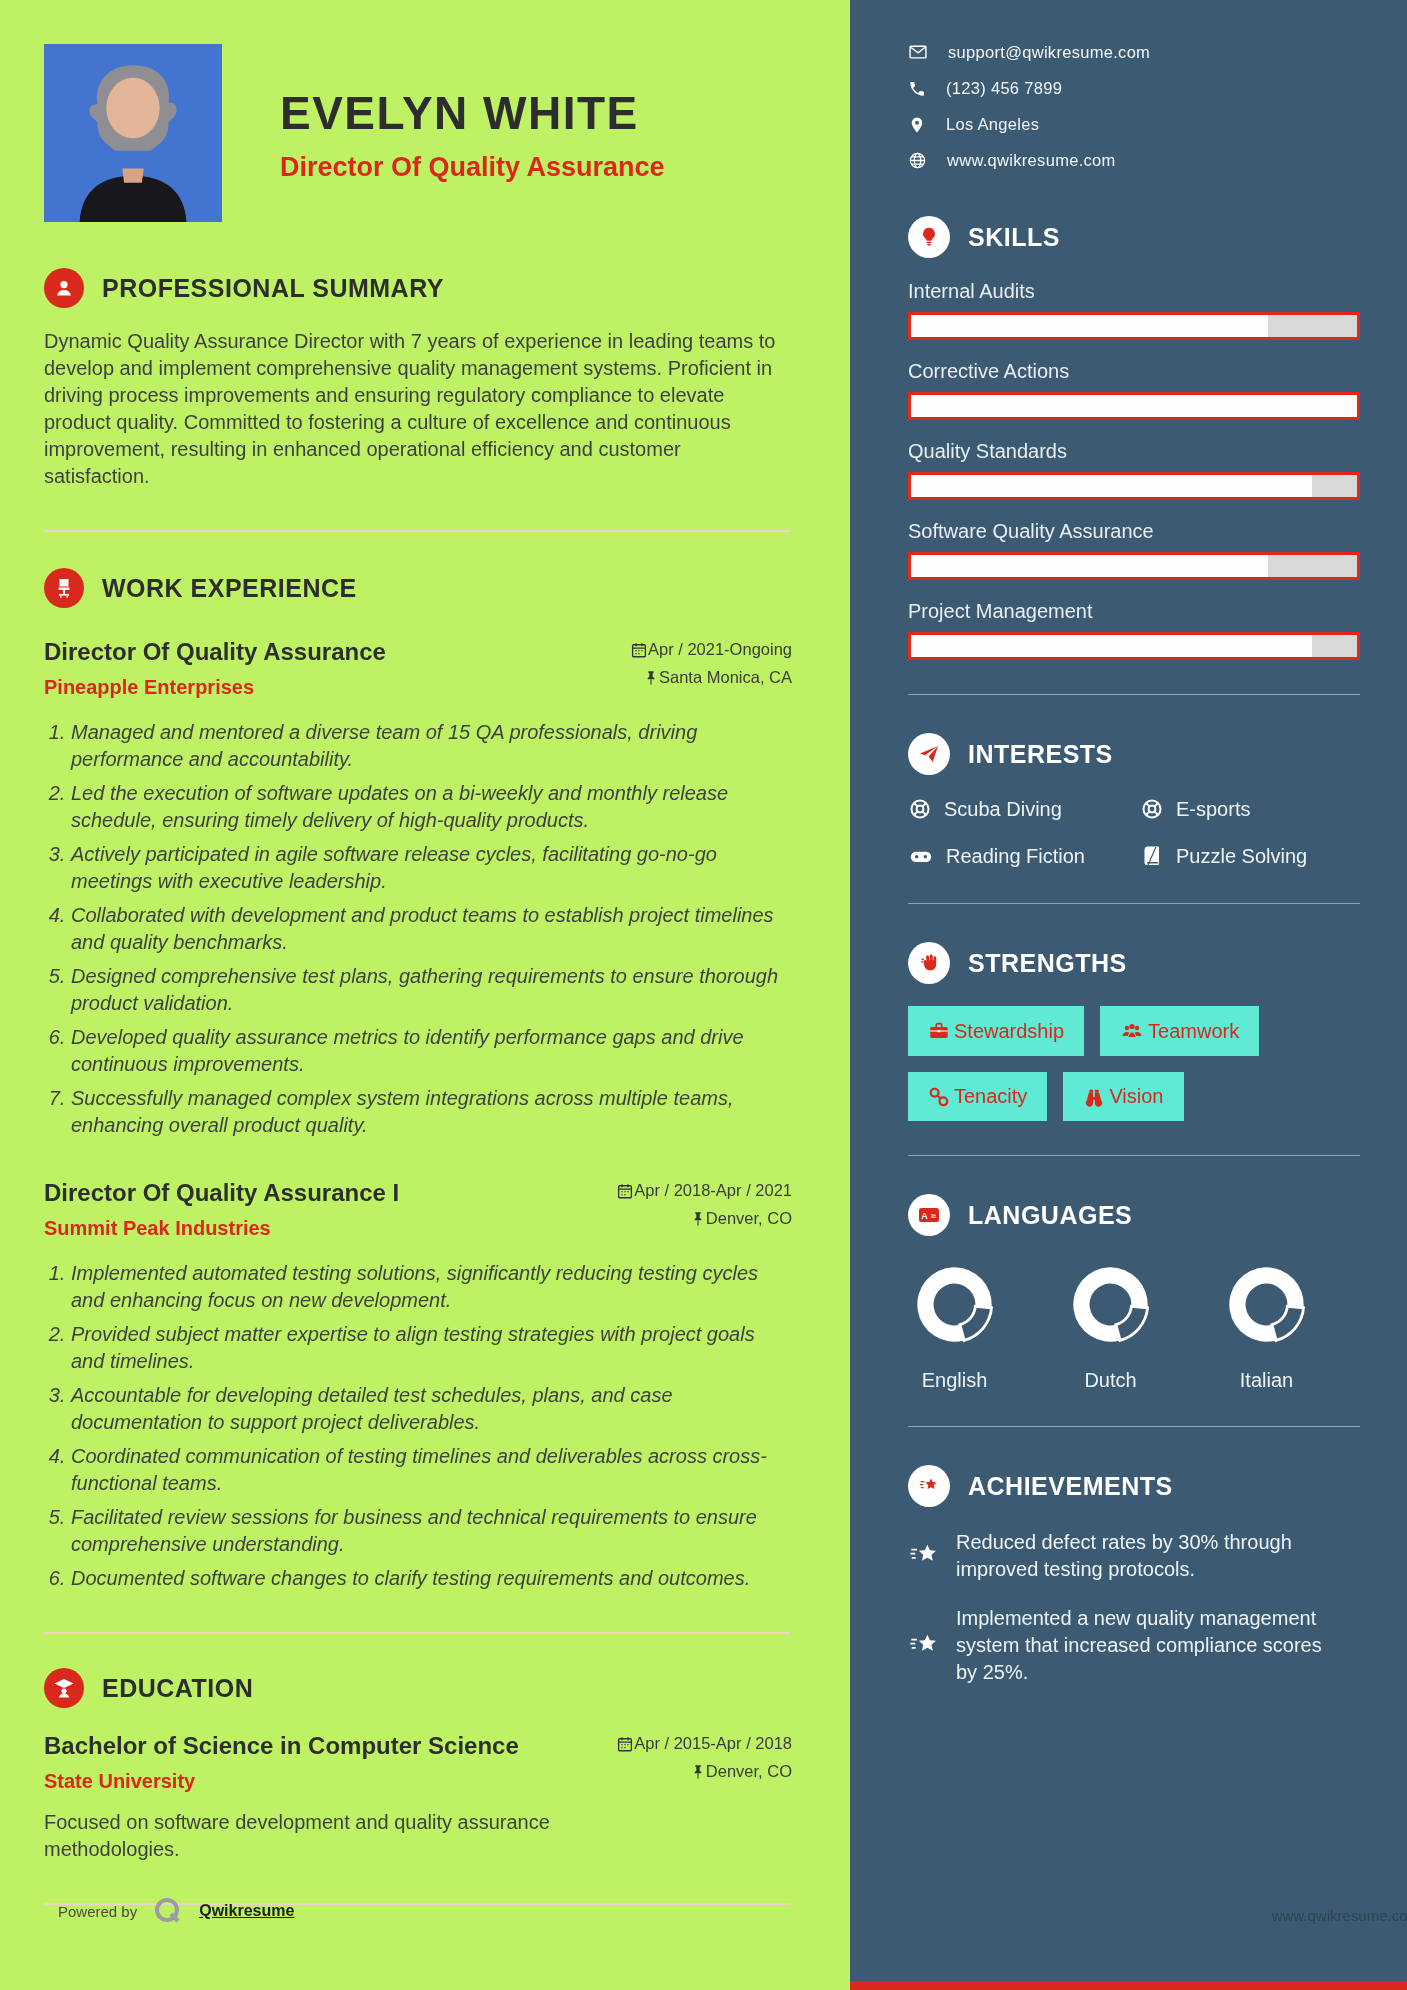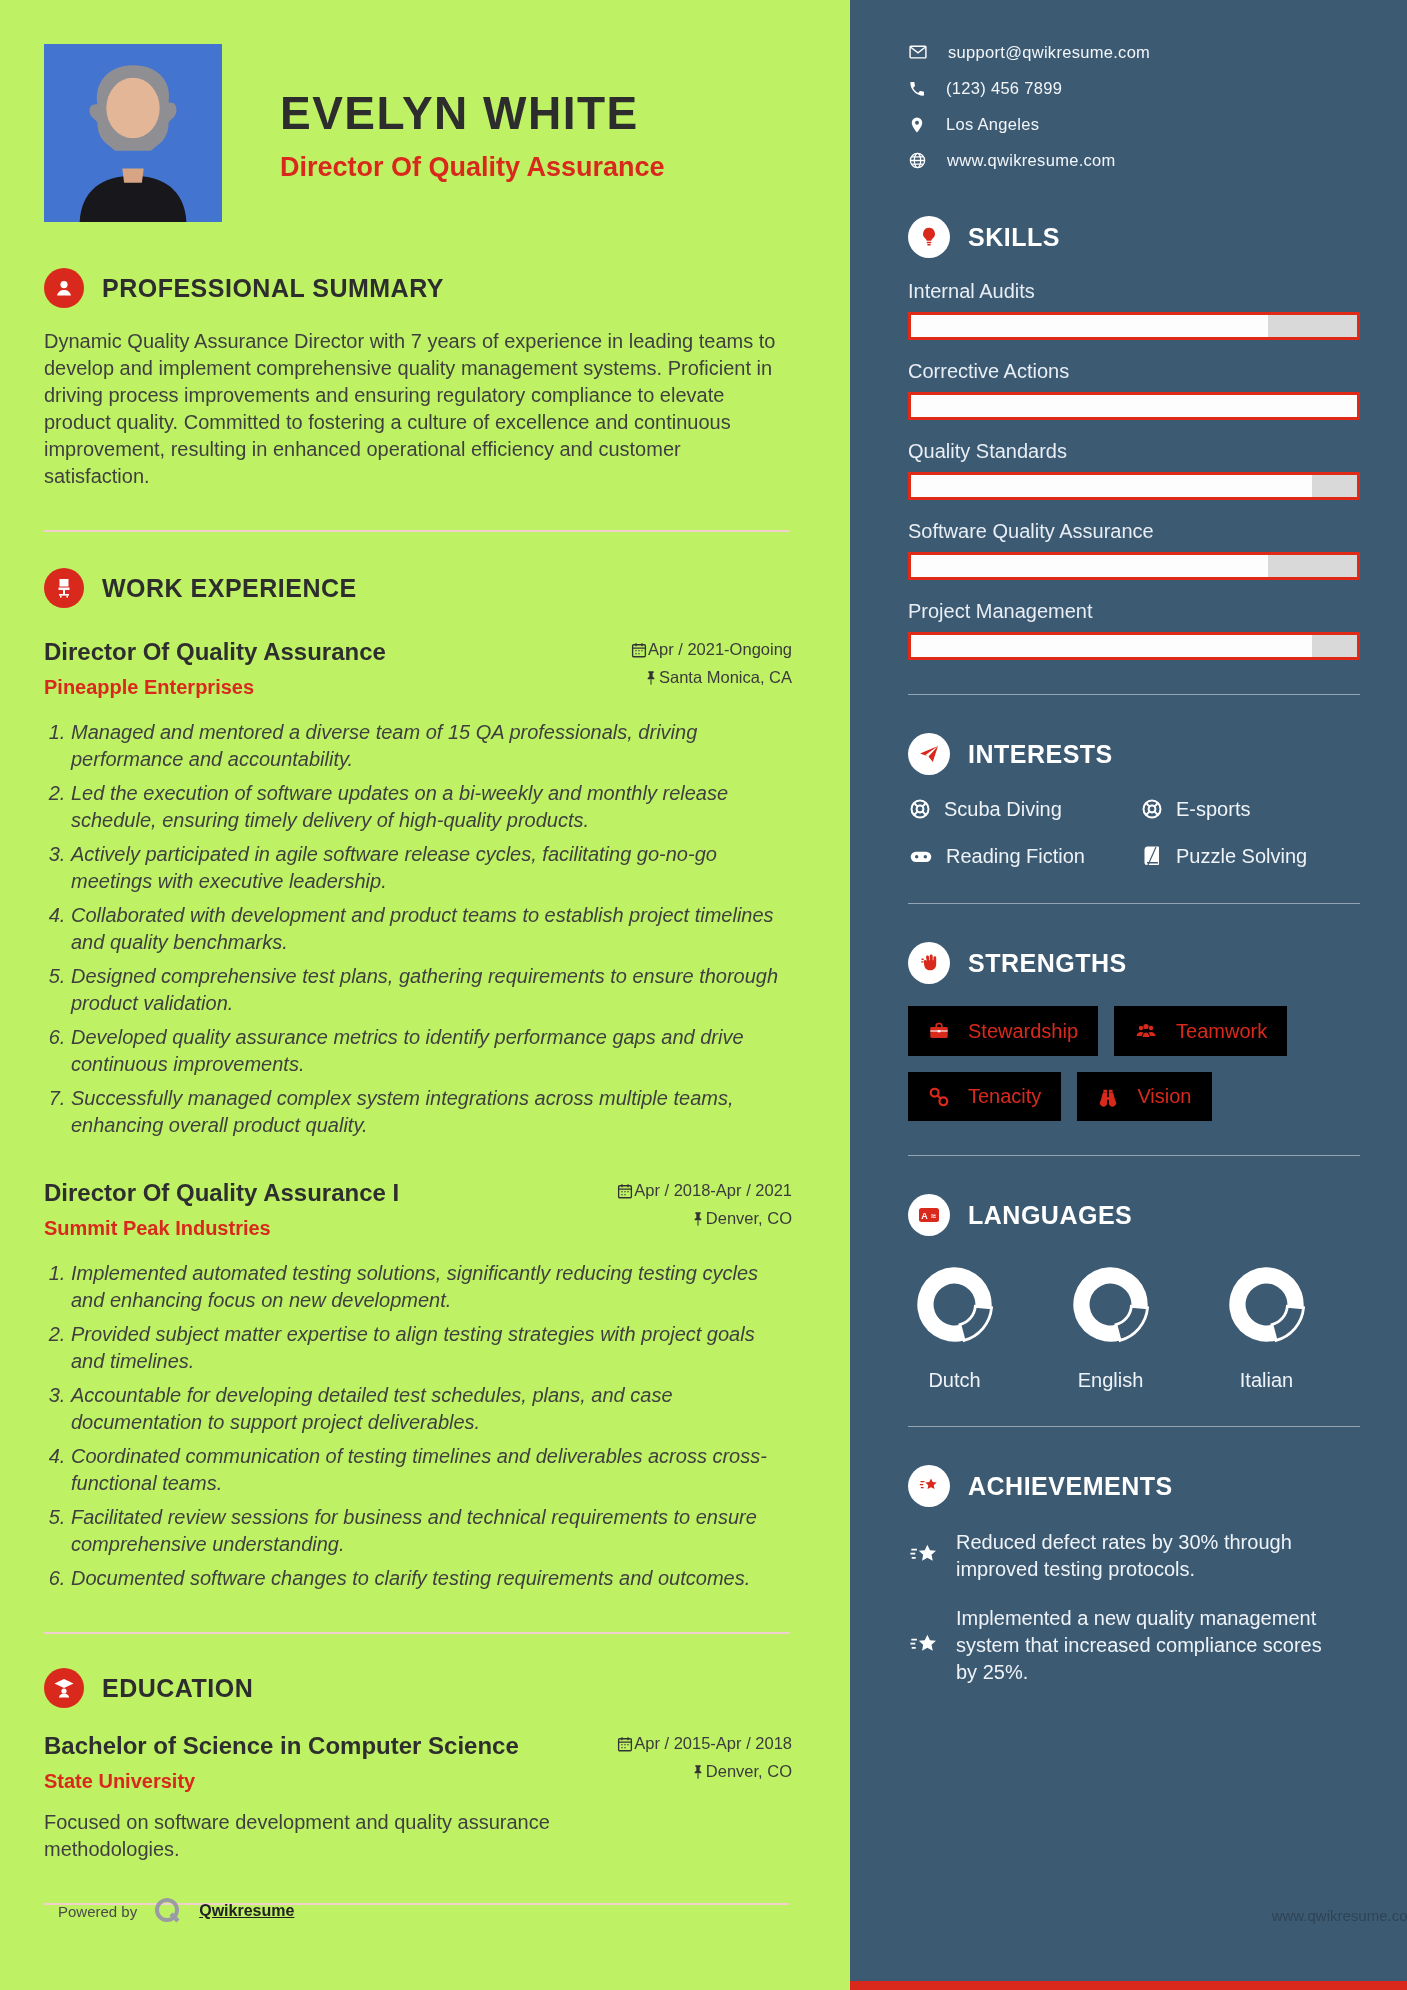--- a/index.html
+++ b/index.html
@@ -81,21 +81,21 @@
   .skill-fill { height:100%; background:#fdfdfd; }
 
   .divider-light { border:none; border-top:1px solid rgba(255,255,255,.45);
                    margin:34px 0 0 0; width:452px; }
 
   .interests-grid { display:grid; grid-template-columns: 232px auto; row-gap:22px; }
   .interest { display:flex; align-items:center; gap:12px; font-size:20px; color:#eef3f7; }
 
   .chips { display:flex; flex-wrap:wrap; gap:16px; width:470px; }
   .chip {
-    display:inline-flex; align-items:center; gap:18px; background:#000000;
+    display:inline-flex; align-items:center; gap:4px; background:#5eead4;
     padding:13px 20px; font-size:20px; color:#d9291c; font-weight:500;
   }
 
   .lang-row { display:flex; gap:63px; }
   .lang { width:93px; text-align:center; }
   .lang-name { margin-top:14px; font-size:20px; color:#eef3f7; }
 
   .ach-item { display:flex; gap:16px; margin-bottom:22px; }
   .ach-item .txt { font-size:20px; line-height:27px; color:#eef3f7; max-width:390px; }
 
@@ -505,28 +505,28 @@
             </svg>
         </span>
         <span class="h-text">LANGUAGES</span>
       </div>
       <div class="lang-row">
         <div class="lang">
           <svg width="93" height="93" viewBox="0 0 80 80">
             <path d="M48.28,70.91 A32,32 0 1 1 71.88,42.79 L57.93,41.57 A18,18 0 1 0 44.66,57.39 Z" fill="#ffffff"></path>
             <path d="M71.88,42.79 A32,32 0 0 1 48.28,70.91 L44.66,57.39 A18,18 0 0 0 57.93,41.57 Z" fill="none" stroke="#ffffff" stroke-width="2.4"></path>
           </svg>
-          <div class="lang-name">Dutch</div>
+          <div class="lang-name">English</div>
         </div>
         <div class="lang">
           <svg width="93" height="93" viewBox="0 0 80 80">
             <path d="M48.28,70.91 A32,32 0 1 1 71.88,42.79 L57.93,41.57 A18,18 0 1 0 44.66,57.39 Z" fill="#ffffff"></path>
             <path d="M71.88,42.79 A32,32 0 0 1 48.28,70.91 L44.66,57.39 A18,18 0 0 0 57.93,41.57 Z" fill="none" stroke="#ffffff" stroke-width="2.4"></path>
           </svg>
-          <div class="lang-name">English</div>
+          <div class="lang-name">Dutch</div>
         </div>
         <div class="lang">
           <svg width="93" height="93" viewBox="0 0 80 80">
             <path d="M48.28,70.91 A32,32 0 1 1 71.88,42.79 L57.93,41.57 A18,18 0 1 0 44.66,57.39 Z" fill="#ffffff"></path>
             <path d="M71.88,42.79 A32,32 0 0 1 48.28,70.91 L44.66,57.39 A18,18 0 0 0 57.93,41.57 Z" fill="none" stroke="#ffffff" stroke-width="2.4"></path>
           </svg>
           <div class="lang-name">Italian</div>
         </div>
       </div>
     </div>

